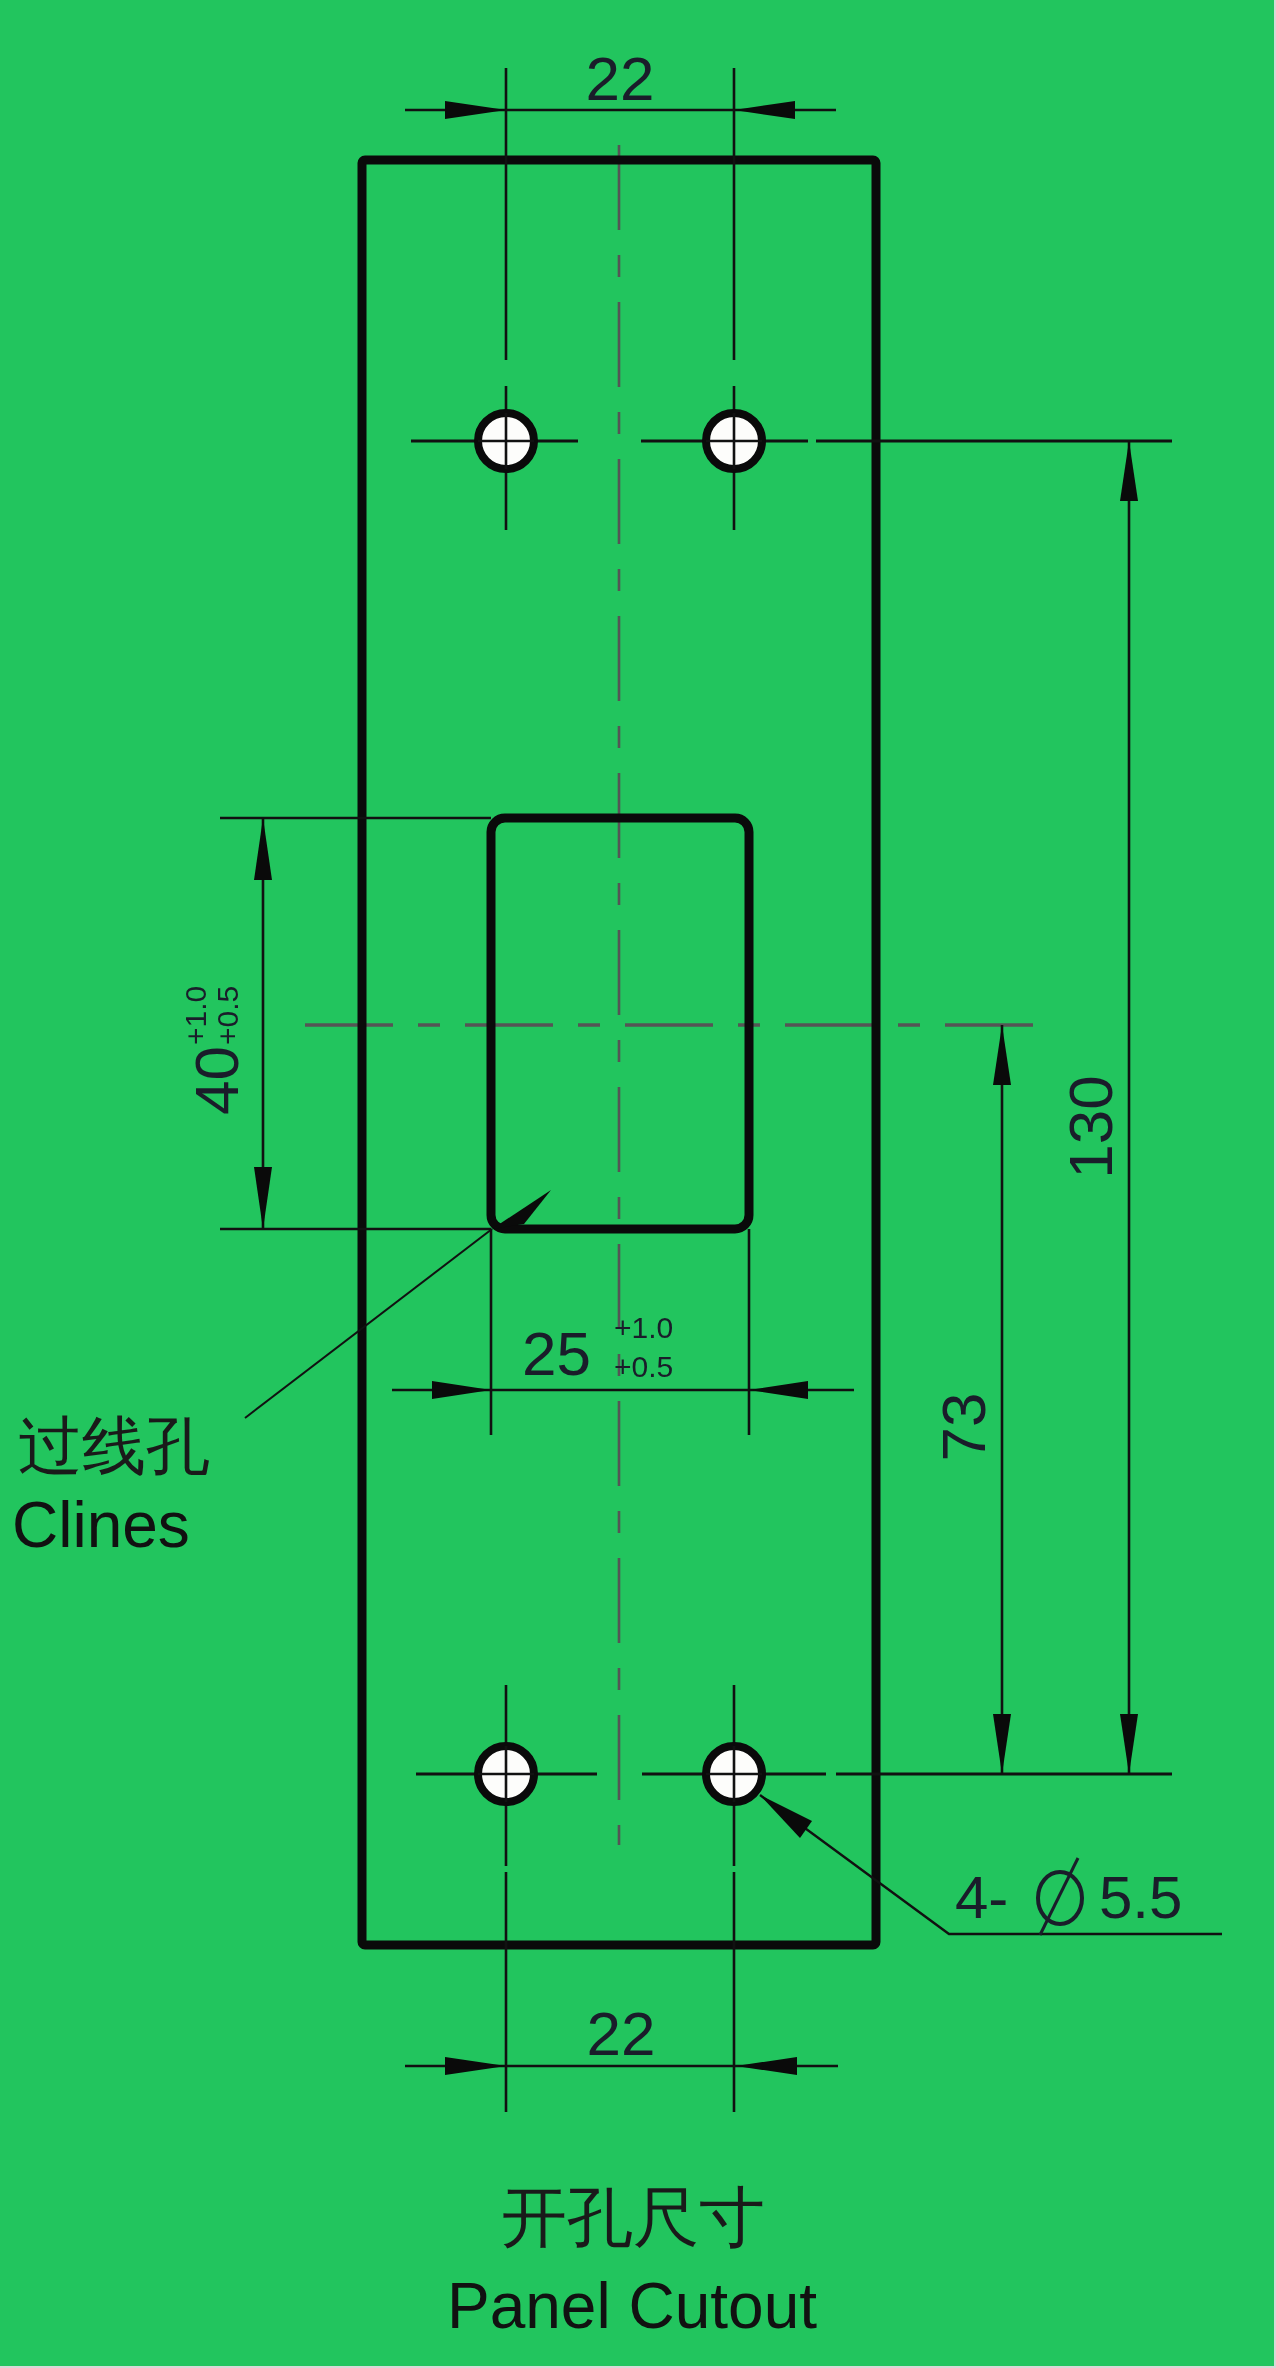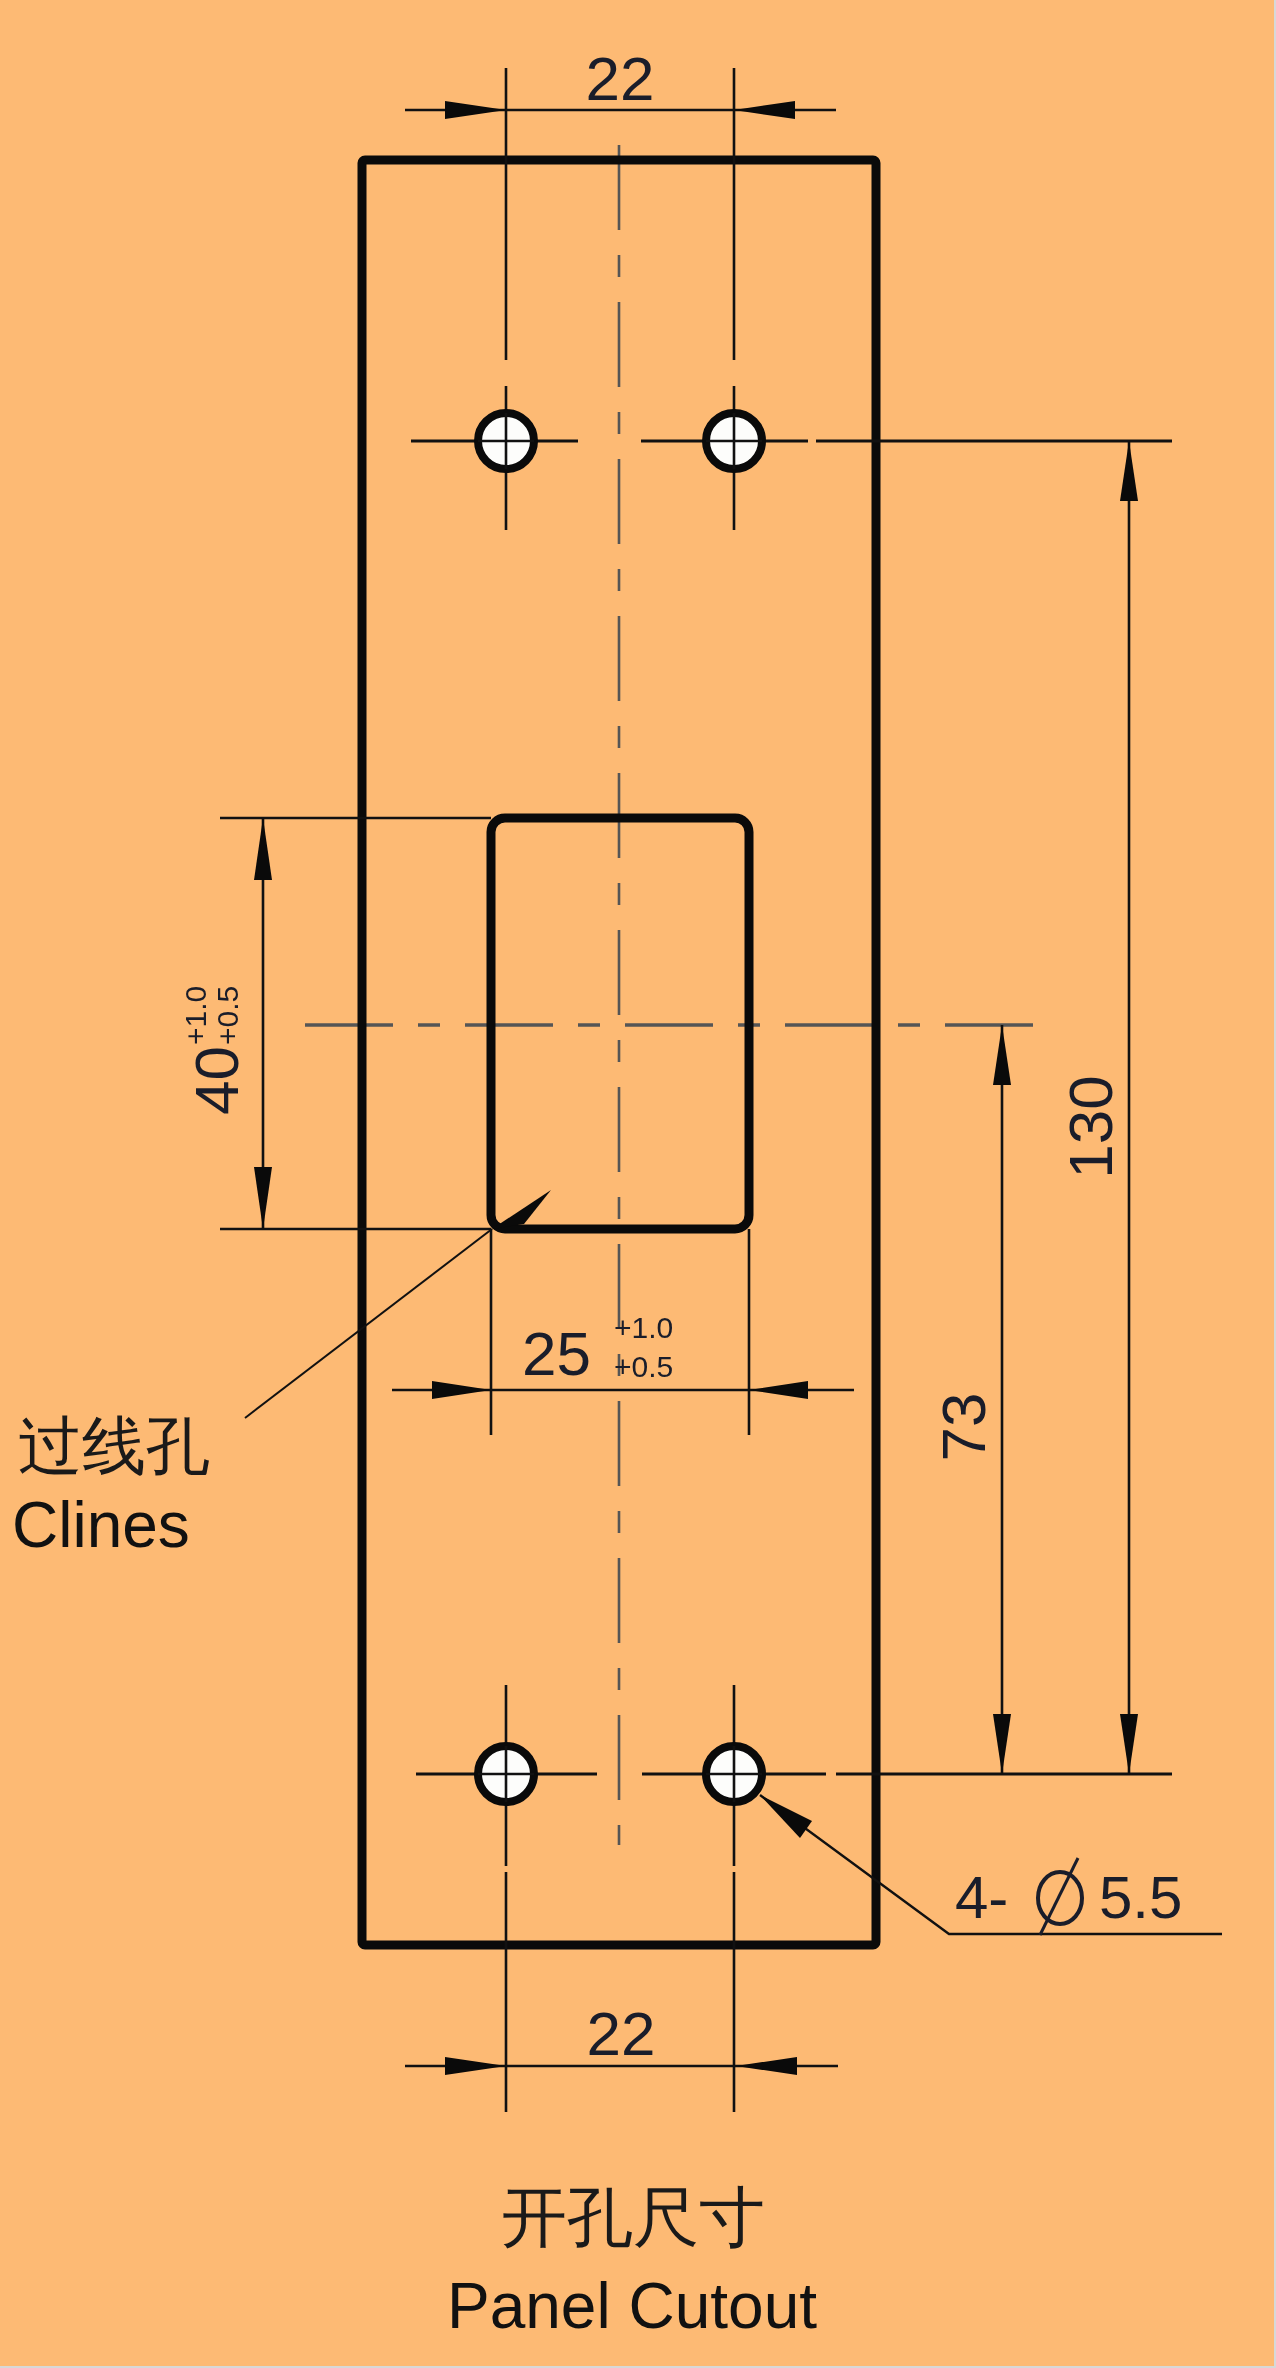--- a/index.html
+++ b/index.html
@@ -1,17 +1,17 @@
 <!DOCTYPE html>
 <html><head>
 <meta charset="utf-8">
 <style>
   html, body { margin: 0; padding: 0; background: #ffffff; }
   body { width: 1276px; height: 2368px; overflow: hidden; position: relative; }
-  .page { position: absolute; left: 0; top: 0; width: 1274px; height: 2366px; border-right: 2px solid #d8d8d8; border-bottom: 2px solid #d8d8d8; background: #fdba74; }
+  .page { position: absolute; left: 0; top: 0; width: 1274px; height: 2366px; border-right: 2px solid #d8d8d8; border-bottom: 2px solid #d8d8d8; background: #22c55e; }
   svg { position: absolute; left: 0; top: 0; }
   .outline { fill: none; stroke: #0a0a0a; stroke-width: 9; stroke-linejoin: round; }
   .slot { fill: none; stroke: #0a0a0a; stroke-width: 9; }
   .hole { fill: #fdfdfb; stroke: #0a0a0a; stroke-width: 8; }
   .thin { stroke: #111; stroke-width: 2.6; fill: none; }
   .cross { stroke: #111; stroke-width: 3.2; fill: none; }
   .center { stroke: #555; stroke-width: 2.6; fill: none; stroke-dasharray: 85 25 22 25; }
   .centerh { stroke: #555; stroke-width: 3.5; fill: none; stroke-dasharray: 88 25 22 25; }
   .arrow { fill: #0a0a0a; }
   .dimtext { font-family: "Liberation Sans", sans-serif; fill: #1a1d2a; }

